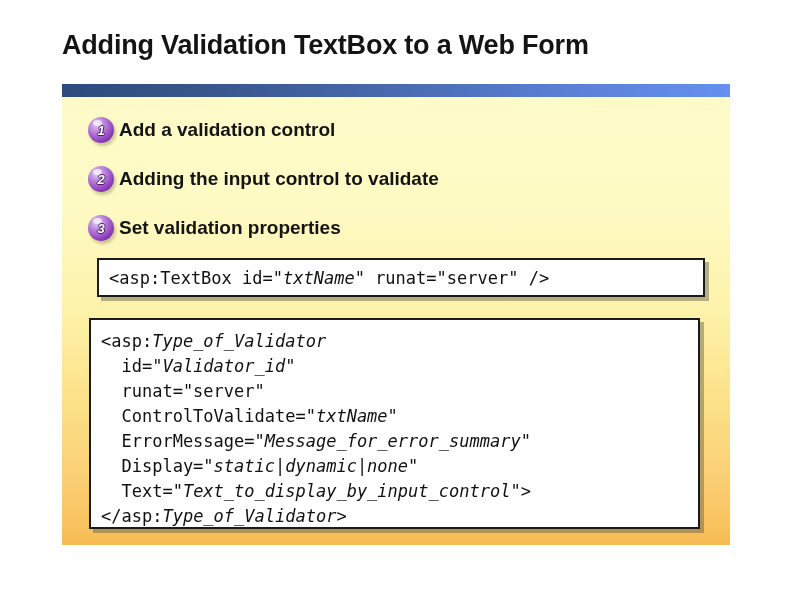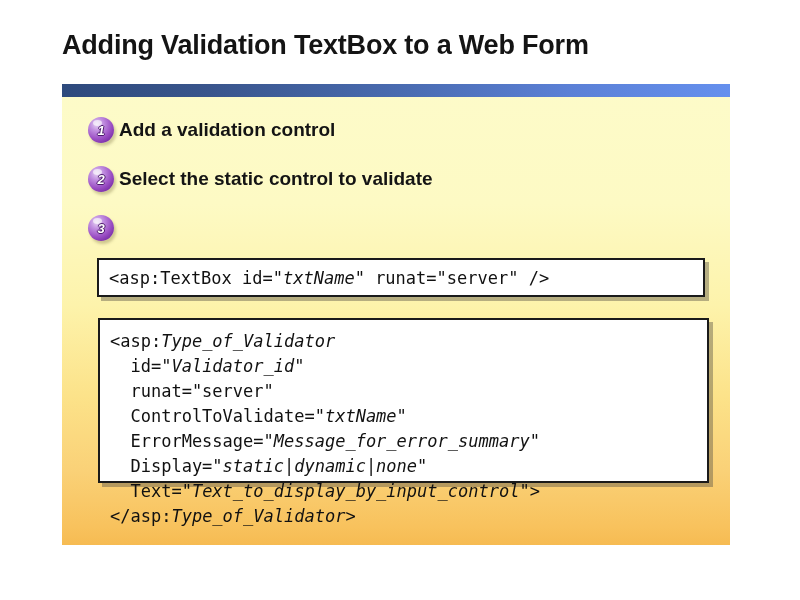--- a/index.html
+++ b/index.html
@@ -129,24 +129,24 @@
     white-space: pre;
   }
   #code-box-textbox {
     left: 35px;
     top: 174px;
     width: 608px;
     height: 39px;
     padding: 6px 0 0 10px;
   }
   #code-box-validator {
-    left: 36px;
+    left: 27px;
     top: 234px;
     width: 611px;
-    height: 165px;
+    height: 211px;
     padding: 9px 12px 0 10px;
   }
   .code-line {
     white-space: pre;
   }
   .code-box i {
     font-style: italic;
   }
 </style>
 </head>
@@ -162,26 +162,27 @@
     <div class="step-badge">
       <span class="step-number">1</span>
     </div>
     <div class="step-label">Add a validation control</div>
   </div>
 
   <div class="step-row" id="step-row-1">
     <div class="step-badge">
       <span class="step-number">2</span>
     </div>
-    <div class="step-label">Select the static control to validate</div>
+    <div class="step-label">Adding the input control to validate</div>
   </div>
 
   <div class="step-row" id="step-row-2">
     <div class="step-badge">
       <span class="step-number">3</span>
     </div>
+    <div class="step-label">Set validation properties</div>
   </div>
 
   <div class="code-box" id="code-box-textbox"><div class="code-line"><span>&lt;asp:TextBox id="</span><i>txtName</i><span>" runat="server" /&gt;</span></div></div>
 
   <div class="code-box" id="code-box-validator"><div class="code-line"><span>&lt;asp:</span><i>Type_of_Validator</i></div><div class="code-line"><span>  id="</span><i>Validator_id</i><span>"</span></div><div class="code-line"><span>  runat="server"</span></div><div class="code-line"><span>  ControlToValidate="</span><i>txtName</i><span>"</span></div><div class="code-line"><span>  ErrorMessage="</span><i>Message_for_error_summary</i><span>"</span></div><div class="code-line"><span>  Display="</span><i>static|dynamic|none</i><span>"</span></div><div class="code-line"><span>  Text="</span><i>Text_to_display_by_input_control</i><span>"&gt;</span></div><div class="code-line"><span>&lt;/asp:</span><i>Type_of_Validator</i><span>&gt;</span></div></div>
 
 </div>
 
 </body></html>

